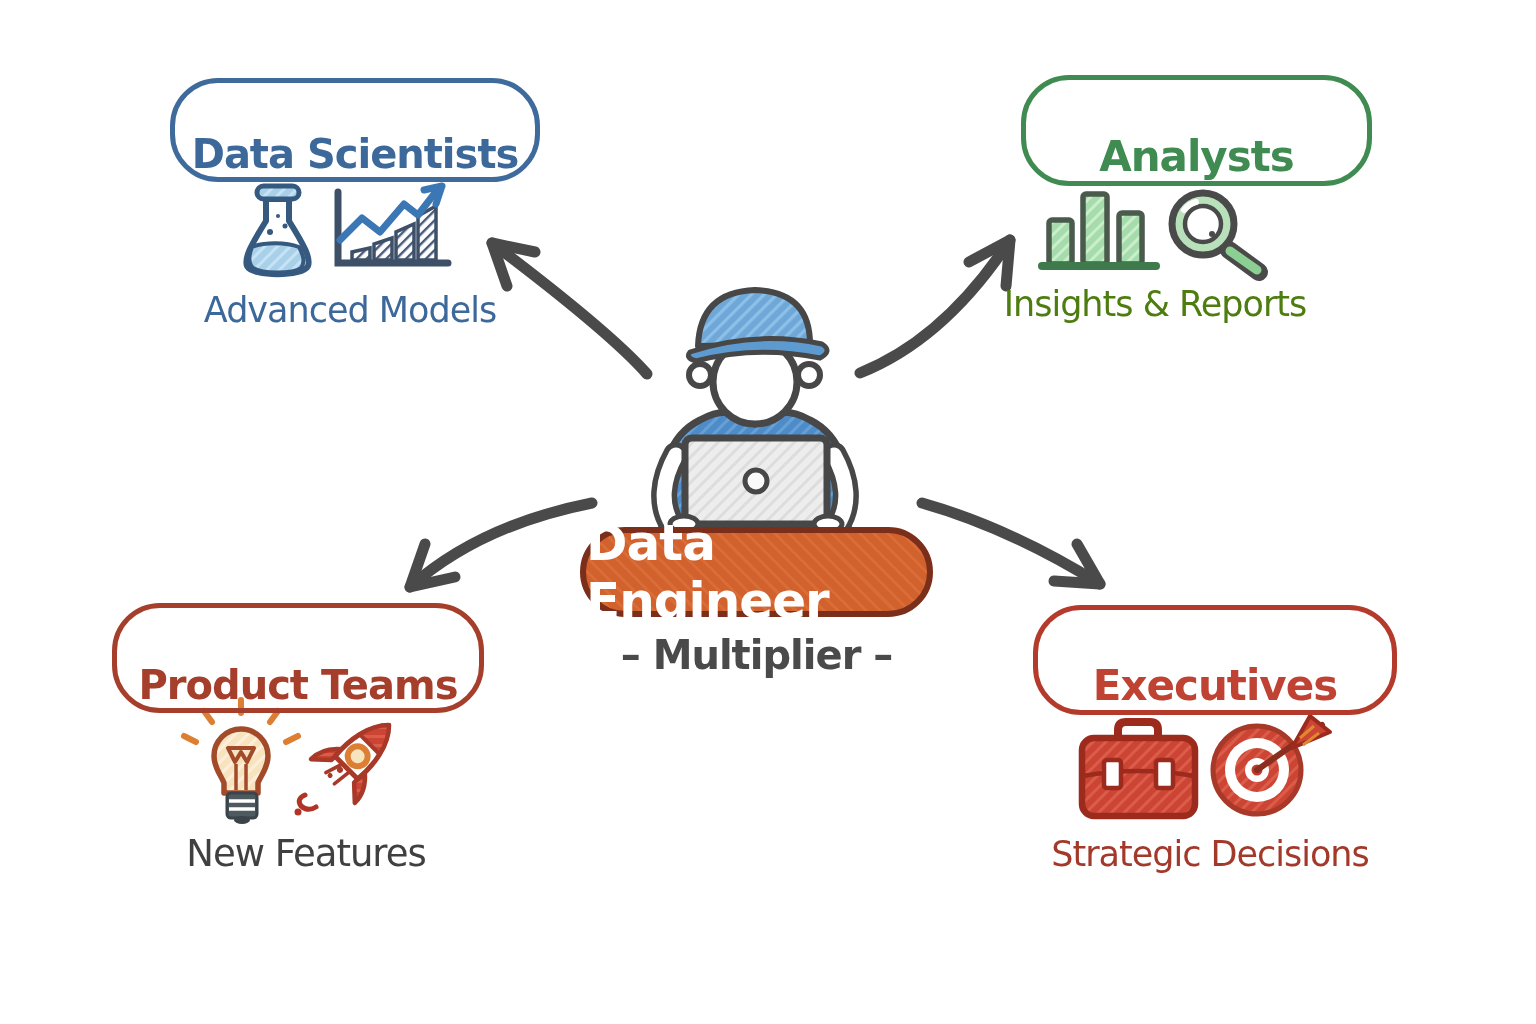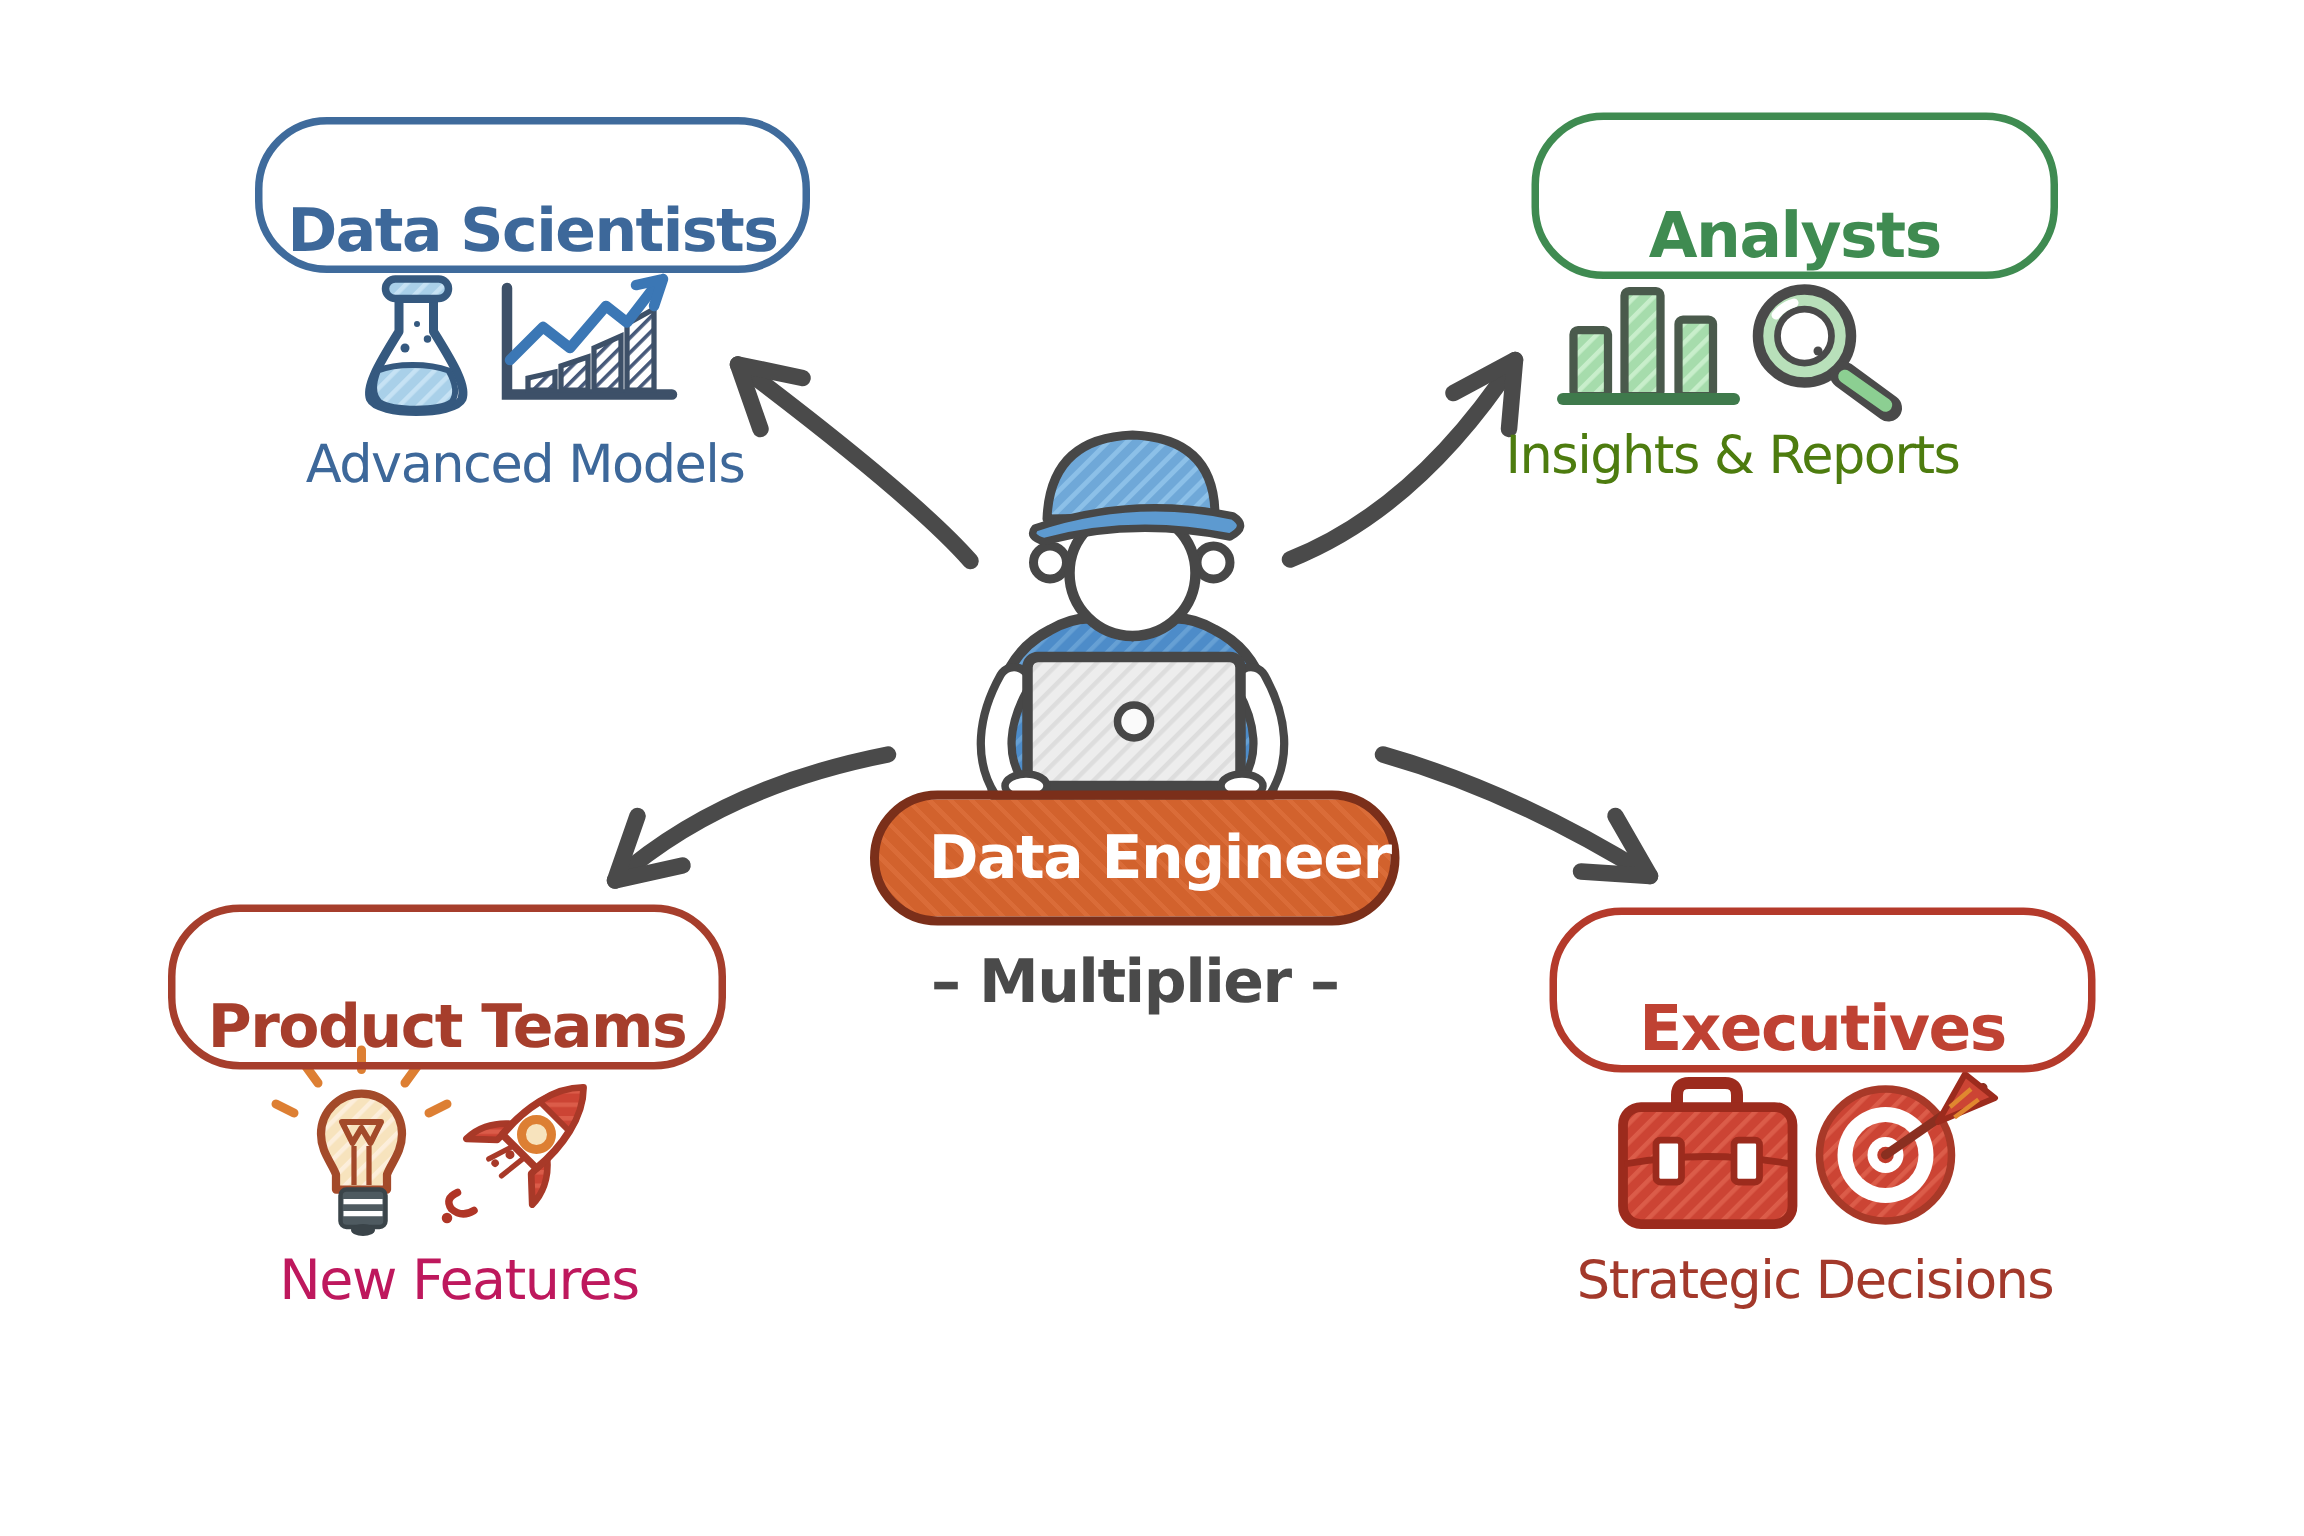--- a/index.html
+++ b/index.html
@@ -8,27 +8,27 @@
   .art{position:absolute;left:0;top:0;}
   .box{position:absolute;display:flex;align-items:flex-end;justify-content:center;
        border-radius:48px;font-weight:bold;letter-spacing:-1px;}
   .box-ds{left:170px;top:78px;width:360px;height:94px;border:5px solid #3f6b9c;color:#3d689a;font-size:40px;}
   .box-an{left:1021px;top:75px;width:341px;height:101px;border:5px solid #3f8b51;color:#3f8b51;font-size:42px;}
   .box-pt{left:112px;top:603px;width:362px;height:100px;border:5px solid #a63e2c;color:#a63e2c;font-size:40px;}
   .box-ex{left:1033px;top:605px;width:354px;height:100px;border:5px solid #b43a2b;color:#bf4233;font-size:42px;}
   .caption{position:absolute;font-weight:normal;text-align:center;letter-spacing:-1px;}
   .cap-ds{left:160px;top:290px;width:380px;font-size:35px;color:#3d689a;}
   .cap-an{left:975px;top:284px;width:360px;font-size:35px;color:#4d7c0f;}
-  .cap-pt{left:115px;top:832px;width:382px;font-size:37px;color:#be185d;}
+  .cap-pt{left:115px;top:832px;width:382px;font-size:37px;color:#404040;}
   .cap-ex{left:1015px;top:834px;width:390px;font-size:35px;color:#a3392b;}
   .pill{position:absolute;left:580px;top:527px;width:353px;height:90px;border-radius:50px;
         border:6px solid #7b2f1a;box-sizing:border-box;
         background:repeating-linear-gradient(45deg,#d2622d 0 7px,#da6c38 7px 10px);
         display:flex;align-items:center;justify-content:flex-end;
-        color:#fff;font-size:40px;font-weight:bold;letter-spacing:-1px;}
+        color:#fff;font-size:50px;font-weight:bold;letter-spacing:-1px;}
   .subtitle{position:absolute;left:580px;top:632px;width:353px;text-align:center;
             color:#4a4a4a;font-size:40px;font-weight:bold;letter-spacing:-1px;}
 </style>
 </head>
 <body>
 
 <div class="canvas">
 
   <svg class="art" width="1536" height="1024" viewBox="0 0 1536 1024">
     <defs>

